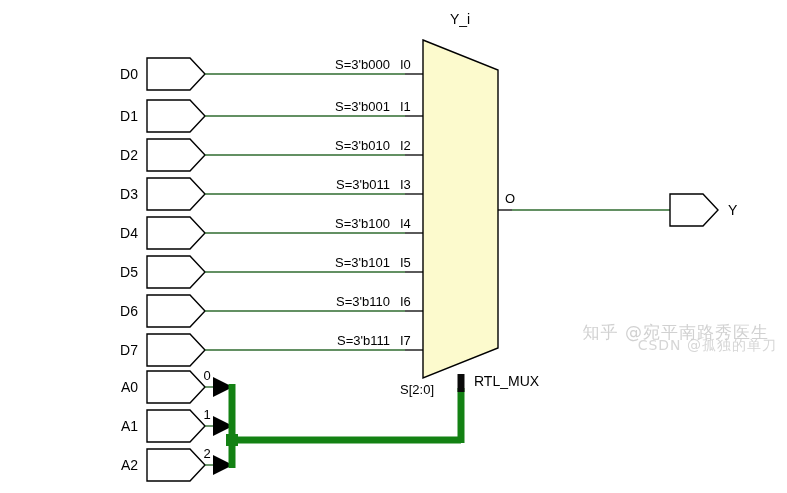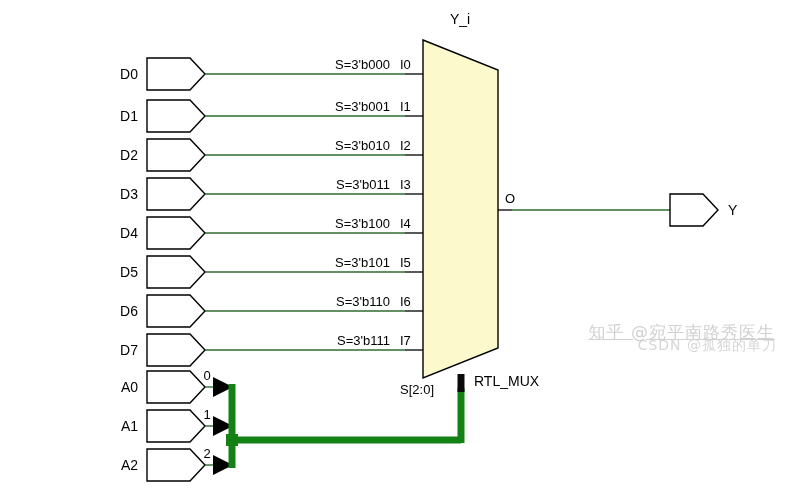--- a/index.html
+++ b/index.html
@@ -89,25 +89,24 @@
     pointer-events: none;
   }
   .wm {
     position: absolute;
     white-space: nowrap;
     font-family: "DejaVu Sans", sans-serif;
     color: #c9c9c9;
     opacity: 0.85;
   }
   .wm-zhihu {
-    right: 4px;
+    right: 10px;
     top: 2px;
     font-size: 17px;
     letter-spacing: 1px;
-    text-decoration: underline;
   }
   .wm-csdn {
     right: 2px;
     top: 18px;
     font-size: 14px;
     letter-spacing: 1px;
     color: #cfcfcf;
   }
 </style>
 </head>

